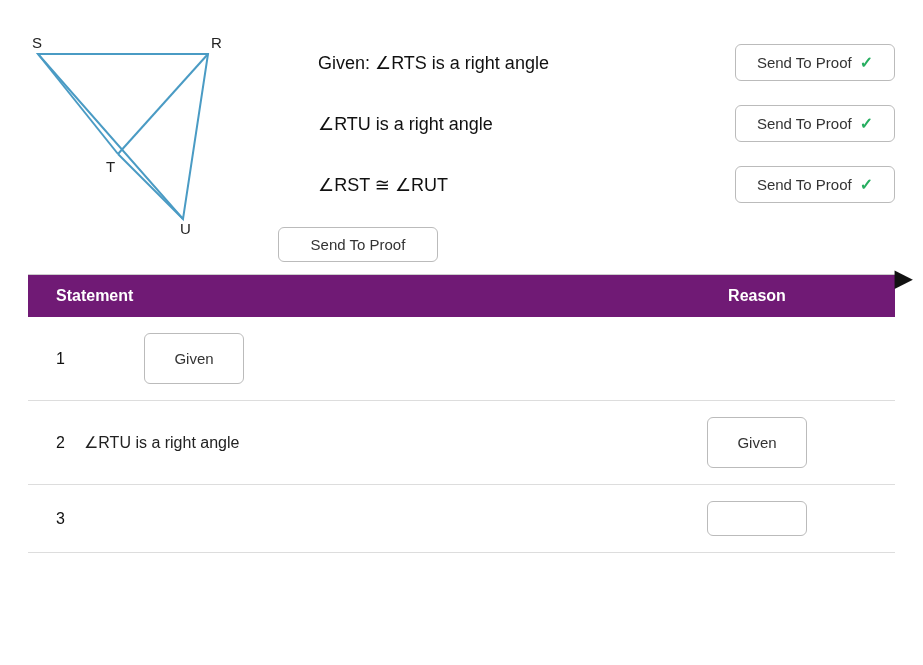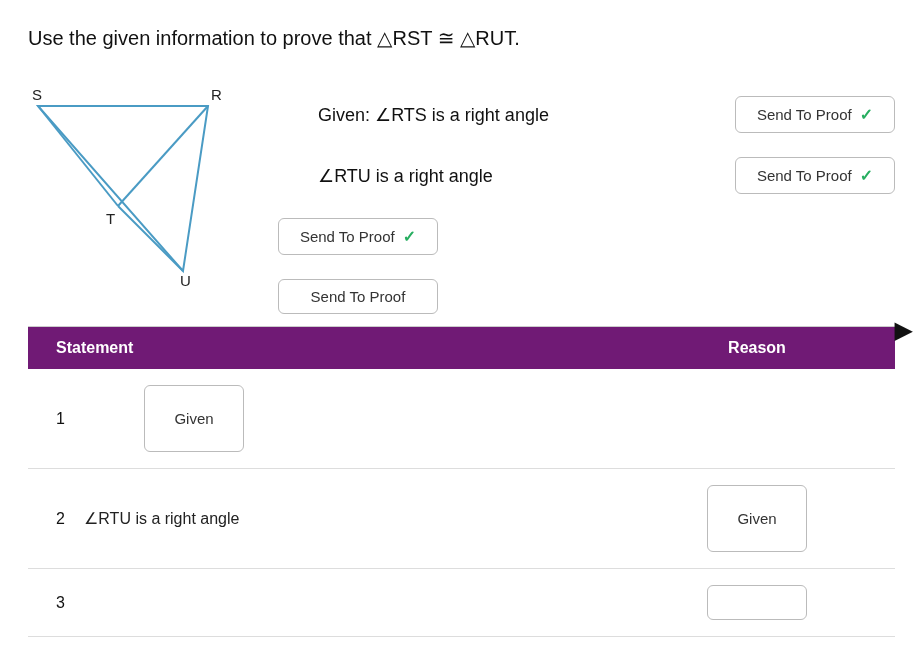--- a/index.html
+++ b/index.html
@@ -158,21 +158,21 @@
       width: 220px;
       display: flex;
       align-items: center;
       justify-content: center;
     }
 
     .reason-btn {
       background: #fff;
       border: 1.5px solid #bbb;
       border-radius: 6px;
-      padding: 24px 22px;
+      padding: 16px 22px;
       font-size: 15px;
       color: #333;
       cursor: pointer;
       min-width: 100px;
       text-align: center;
     }
 
     .reason-input {
       background: #fff;
       border: 1.5px solid #bbb;
@@ -188,21 +188,20 @@
     .triangle-svg {
       width: 210px;
       height: 210px;
     }
   </style>
 </head>
 <body>
 
 <div class="page-container">
 
-  <div class="title-row">Use the given information to prove that △RST ≅ △RUT.</div>
 
   <div class="content-area">
 
     <div class="diagram-area">
       <svg class="triangle-svg" viewBox="0 0 210 210">
 
         <polygon points="10,30 180,30 155,195" fill="none" stroke="#4a9bc4" stroke-width="2"></polygon>
         <line x1="10" y1="30" x2="90" y2="130" stroke="#4a9bc4" stroke-width="2"></line>
         <line x1="180" y1="30" x2="90" y2="130" stroke="#4a9bc4" stroke-width="2"></line>
         <line x1="90" y1="130" x2="155" y2="195" stroke="#4a9bc4" stroke-width="2"></line>
@@ -226,20 +225,21 @@
 
       <div class="given-row">
         <span class="given-text">∠RTU is a right angle</span>
         <button class="send-btn">
           <span>Send To Proof</span>
           <span class="checkmark">✓</span>
         </button>
       </div>
 
       <div class="given-row">
+        <span class="given-text">∠RST ≅ ∠RUT</span>
         <button class="send-btn">
           <span>Send To Proof</span>
           <span class="checkmark">✓</span>
         </button>
       </div>
 
       <div class="given-row" style="position:relative;">
         <button class="send-btn-plain">
           <span>Send To Proof</span>
         </button>

